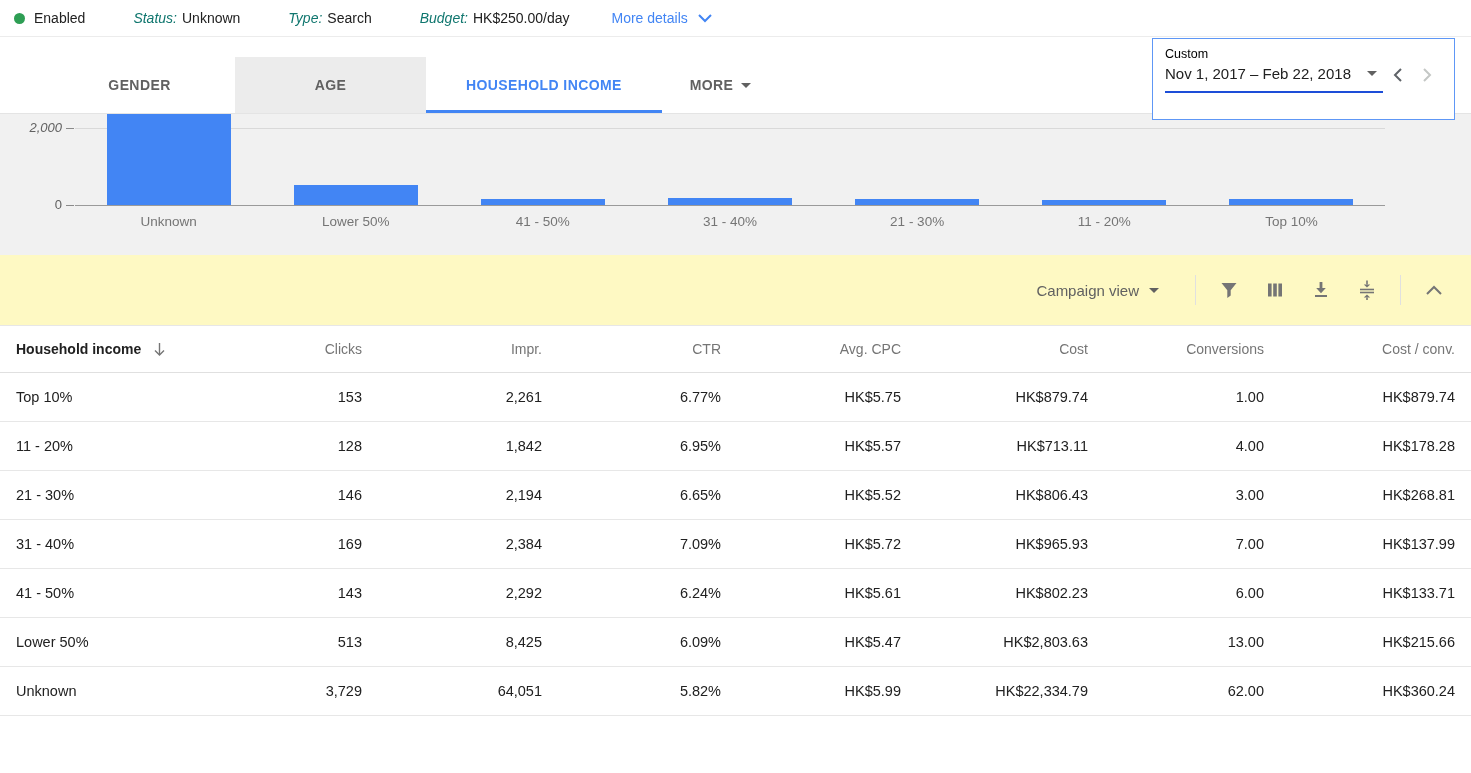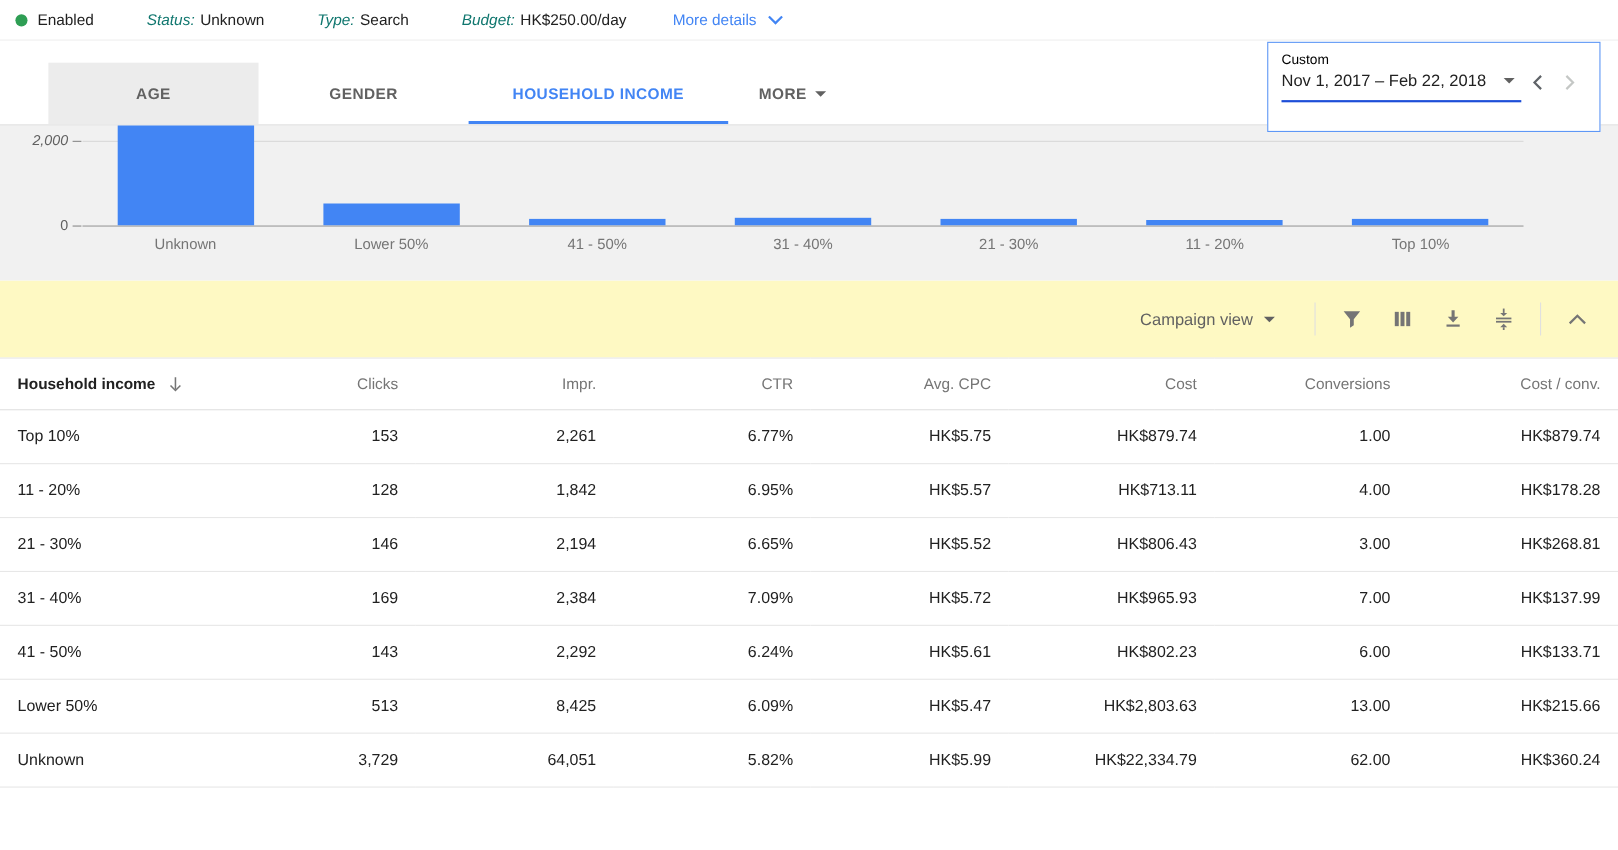--- a/index.html
+++ b/index.html
@@ -101,25 +101,25 @@
   </div>
   <div class="more-details">
     <span>More details</span>
     <svg width="14" height="9" viewBox="0 0 14 9">
       <polyline points="1,1 7,7 13,1" fill="none" stroke="#4285f4" stroke-width="2"></polyline>
     </svg>
   </div>
 </div>
 
 <div class="tab-bar">
+  <div class="tab">
+    <span>GENDER</span>
+  </div>
   <div class="tab hovered">
     <span>AGE</span>
-  </div>
-  <div class="tab">
-    <span>GENDER</span>
   </div>
   <div class="tab active">
     <span>HOUSEHOLD INCOME</span>
   </div>
   <div class="tab more-tab">
     <span>MORE</span>
     <span class="caret"></span>
   </div>
 </div>
 

